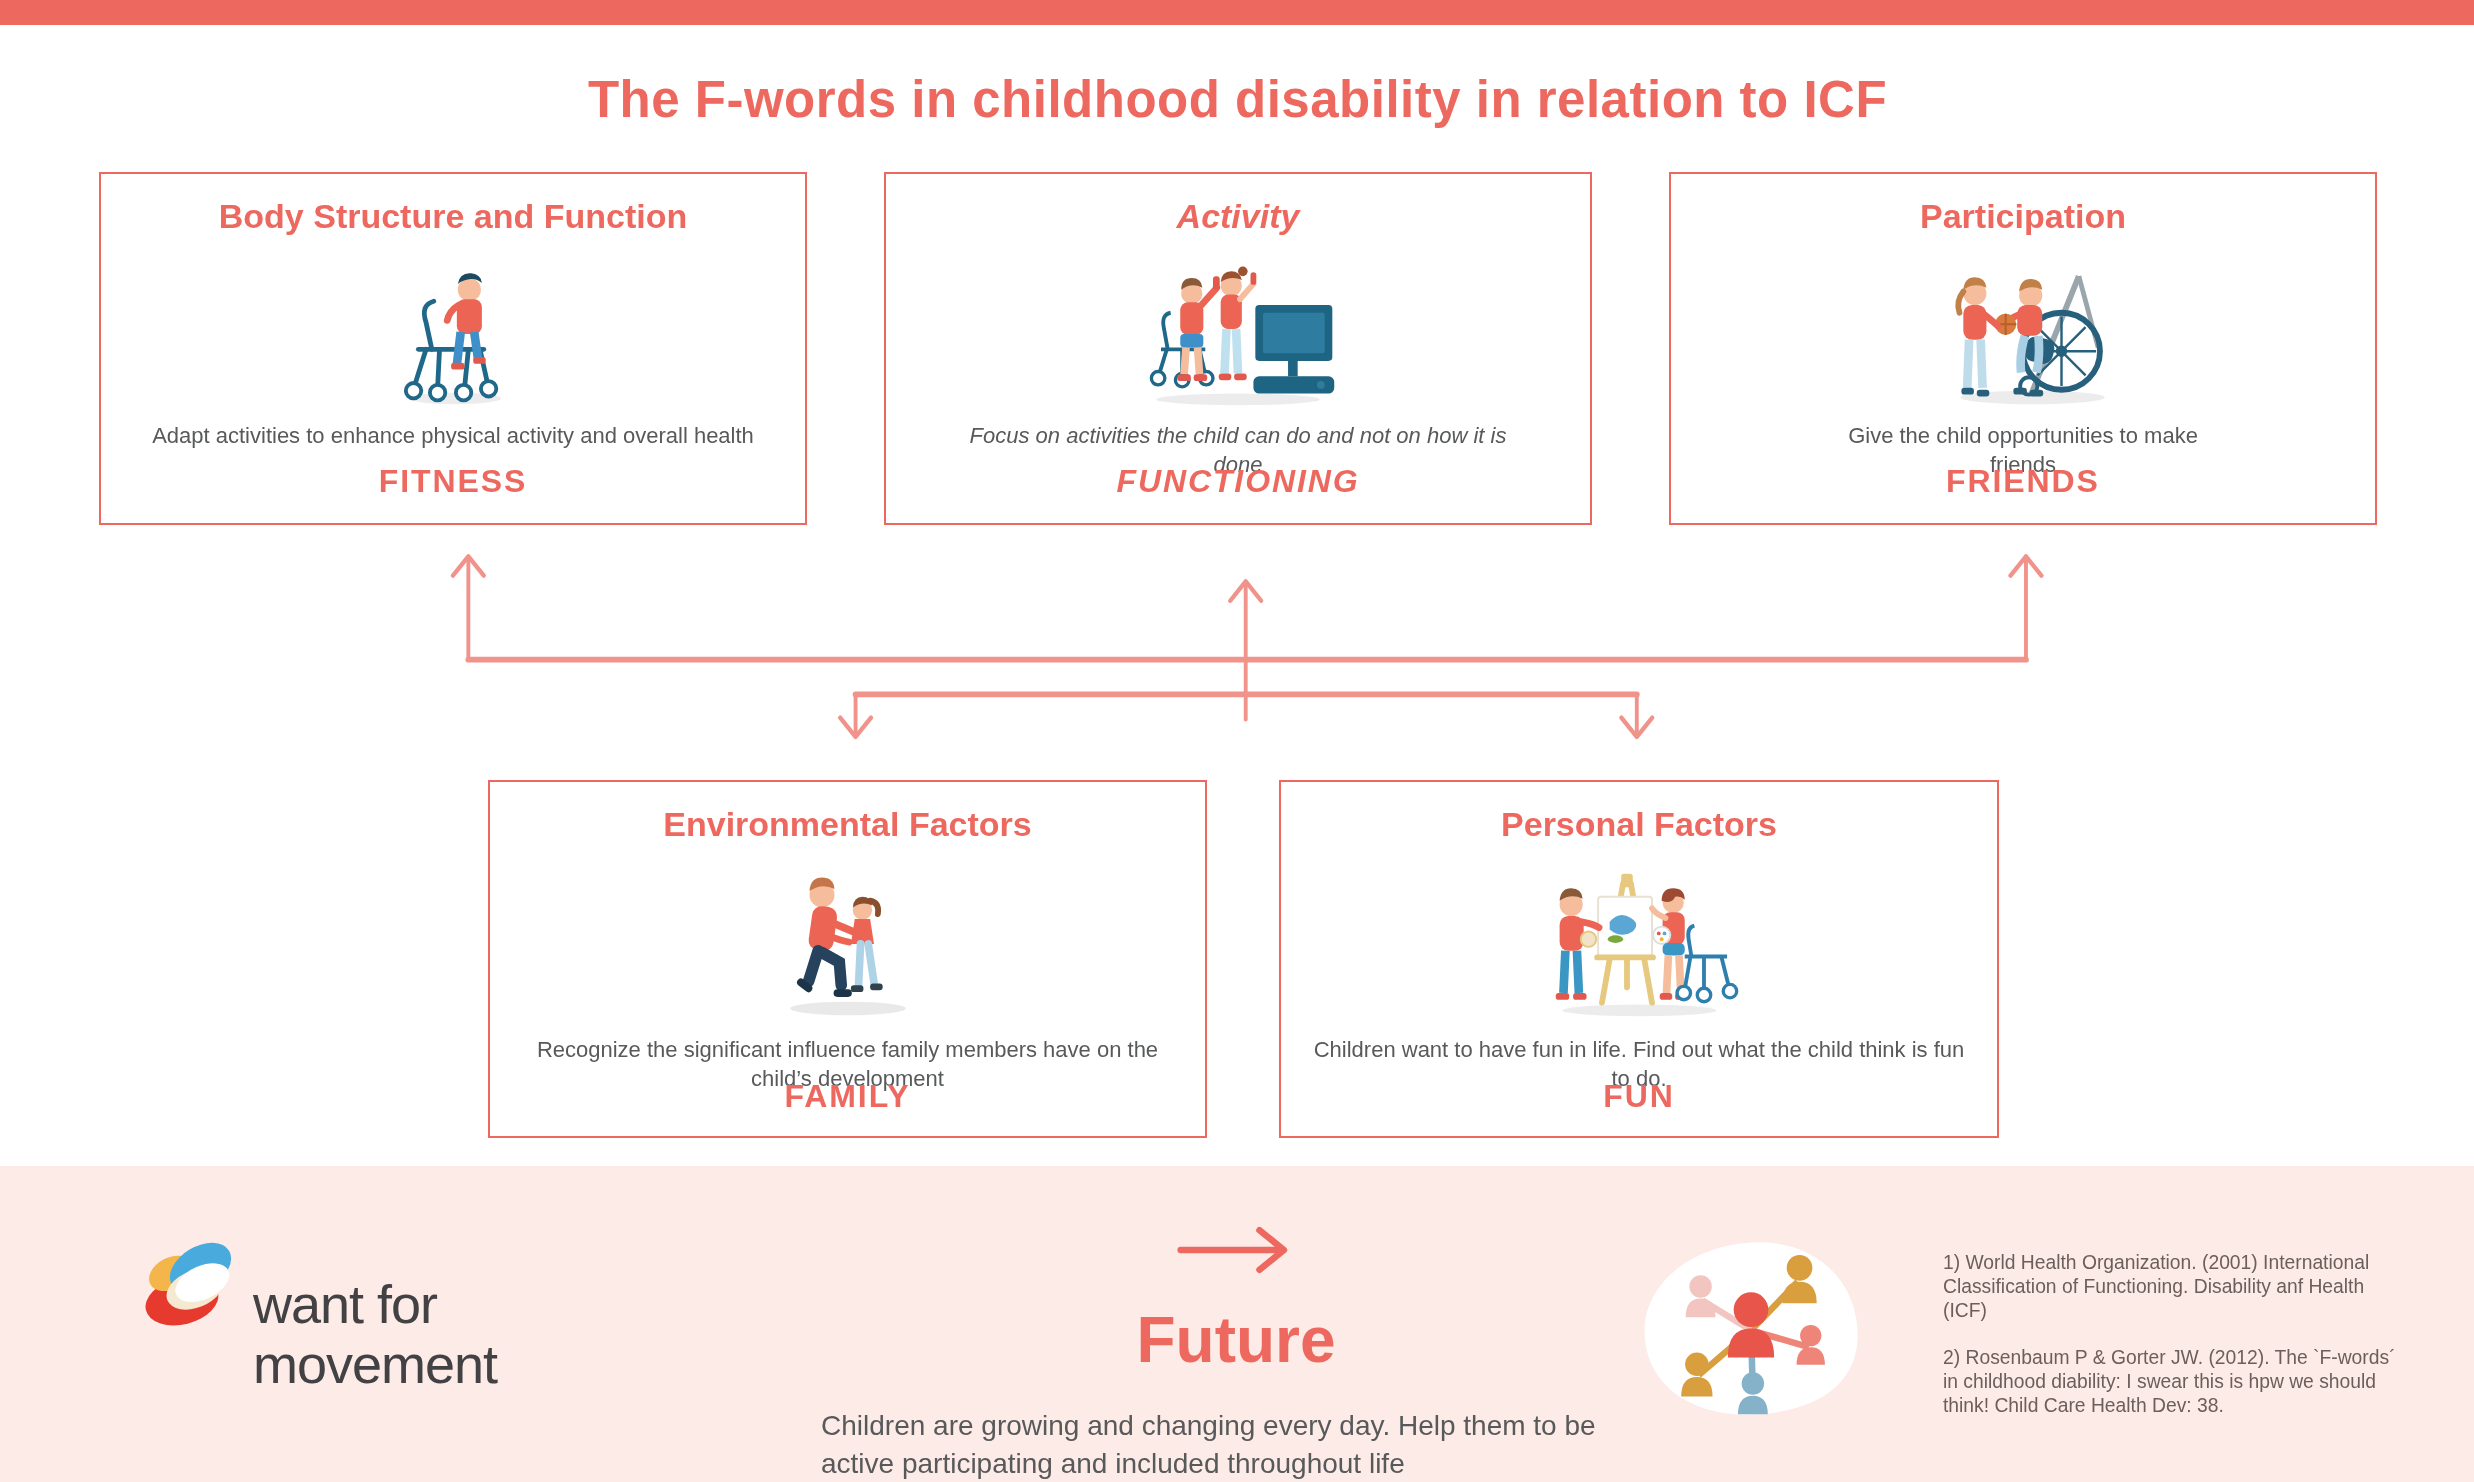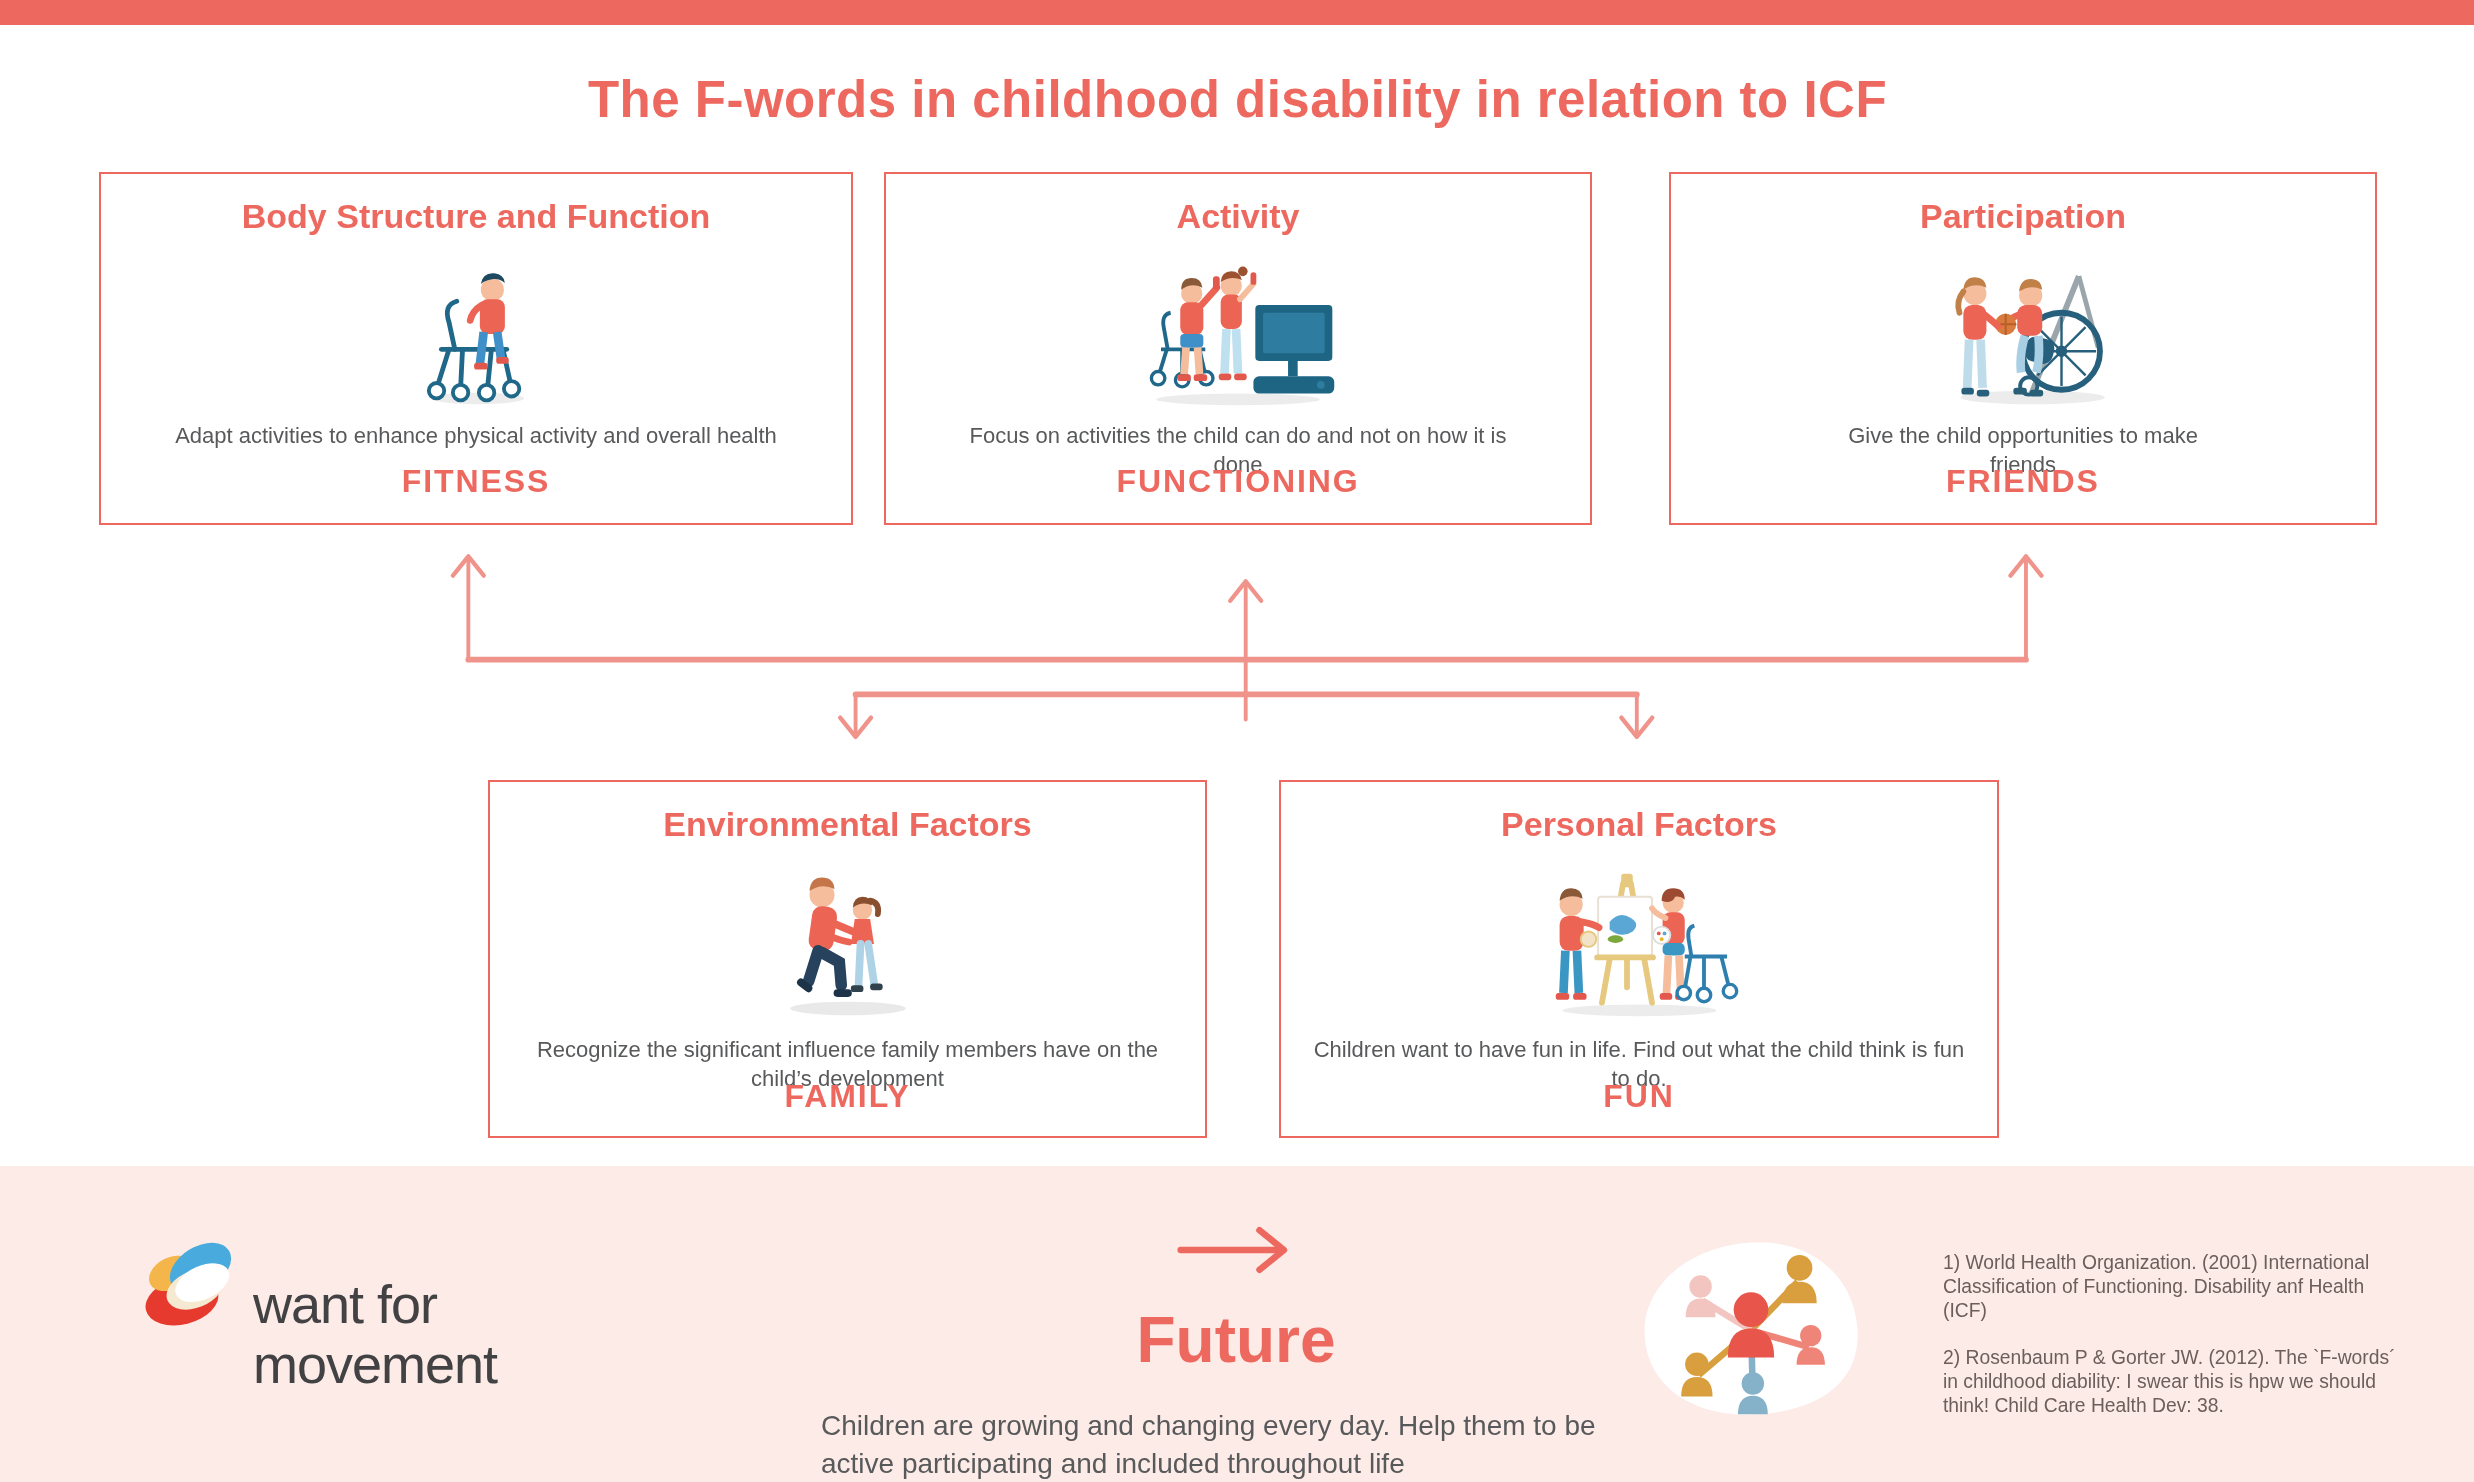--- a/index.html
+++ b/index.html
@@ -15,22 +15,22 @@
   .row1 .illus{top:77px;height:162px;}
   .row2 .illus{top:75px;height:172px;}
   .desc{position:absolute;left:50%;transform:translateX(-50%);margin:0;text-align:center;
         font-size:22px;line-height:1.33;color:#58595b;}
   .row1 .desc{top:247px;}
   .row2 .desc{top:253px;}
   .fword{position:absolute;left:0;width:100%;text-align:center;font-size:32px;font-weight:700;
          color:#ed685e;letter-spacing:1.9px;}
   .row1 .fword{bottom:23px;}
   .row2 .fword{bottom:21px;}
-  #box1{left:99px;top:172px;width:704px;height:349px;padding-left:46px;}
-  #box2{left:884px;top:172px;width:704px;height:349px;}
+  #box1{left:99px;top:172px;width:704px;height:349px;}
+  #box2{left:884px;top:172px;width:704px;height:349px;font-style:italic;}
   #box3{left:1669px;top:172px;width:704px;height:349px;}
   #box4{left:488px;top:780px;width:715px;height:354px;}
   #box5{left:1279px;top:780px;width:716px;height:354px;}
   .connectors{position:absolute;left:0;top:536px;width:2475px;height:227px;}
   .footer{position:absolute;left:0;top:1166px;width:100%;height:316px;background:#fcebe6;}
   .logo-mark{position:absolute;left:143px;top:70px;}
   .logo-text{position:absolute;left:253px;top:108px;font-size:54px;line-height:60px;
              color:#424143;letter-spacing:-1px;}
   .logo-text .it{display:block;}
   .future-arrow{position:absolute;left:1176px;top:56px;}

